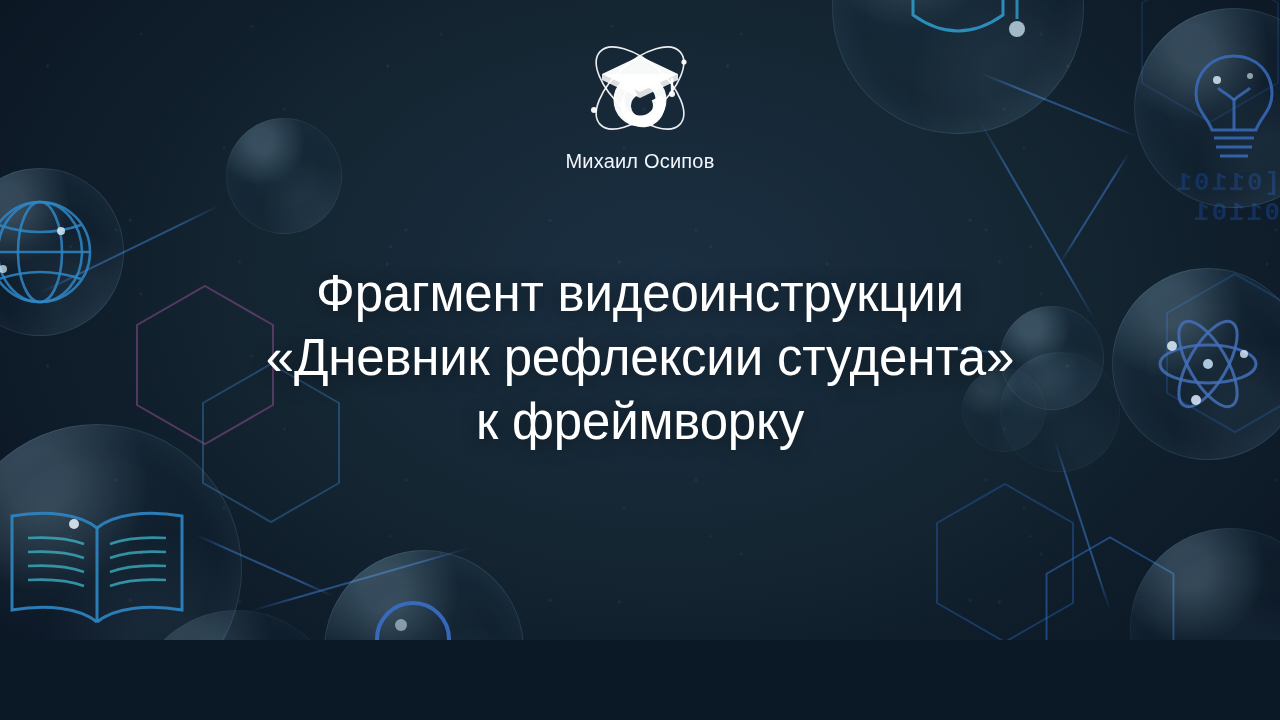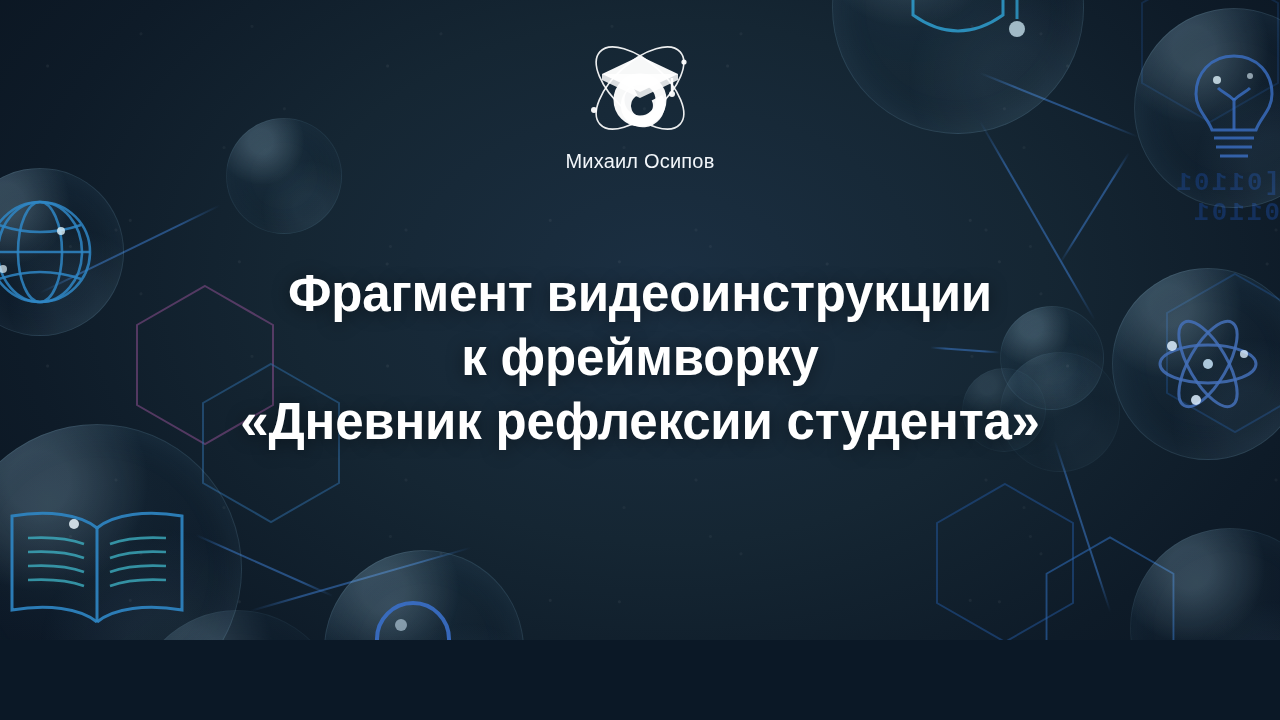--- a/index.html
+++ b/index.html
@@ -86,21 +86,21 @@
     margin-top:7px; font-size:21px; font-weight:700; color:#ffffff;
     letter-spacing:.1px; line-height:1.1;
   }
 
   
   .title-block{
     position:absolute; left:0; right:0; top:262px; z-index:6;
     text-align:center;
   }
   .title-line{
-    font-size:51px; font-weight:700; color:#ffffff;
+    font-size:51px; font-weight:400; color:#ffffff;
     line-height:64px; letter-spacing:-.2px;
     text-shadow:0 2px 18px rgba(0,0,0,.45);
   }
 </style>
 </head>
 <body>
 
 <div class="slide">
 
   <div class="bg">
@@ -281,17 +281,17 @@
         <path d="M24 40 L24 46 L62 64 L100 46 L100 40" fill="#ffffff" fill-opacity=".85"></path>
         <path d="M94 44 L94 58" stroke="#ffffff" stroke-opacity=".95" stroke-width="2.4"></path>
         <circle cx="94" cy="60" r="3" fill="#ffffff" fill-opacity=".95"></circle>
       </svg>
     </span>
     <div class="brand-name">Михаил Осипов</div>
   </div>
 
   <div class="title-block">
     <div class="title-line">Фрагмент видеоинструкции</div>
+    <div class="title-line">«Дневник рефлексии студента»</div>
     <div class="title-line">к фреймворку</div>
-    <div class="title-line">«Дневник рефлексии студента»</div>
   </div>
 
 </div>
 
 </body></html>

